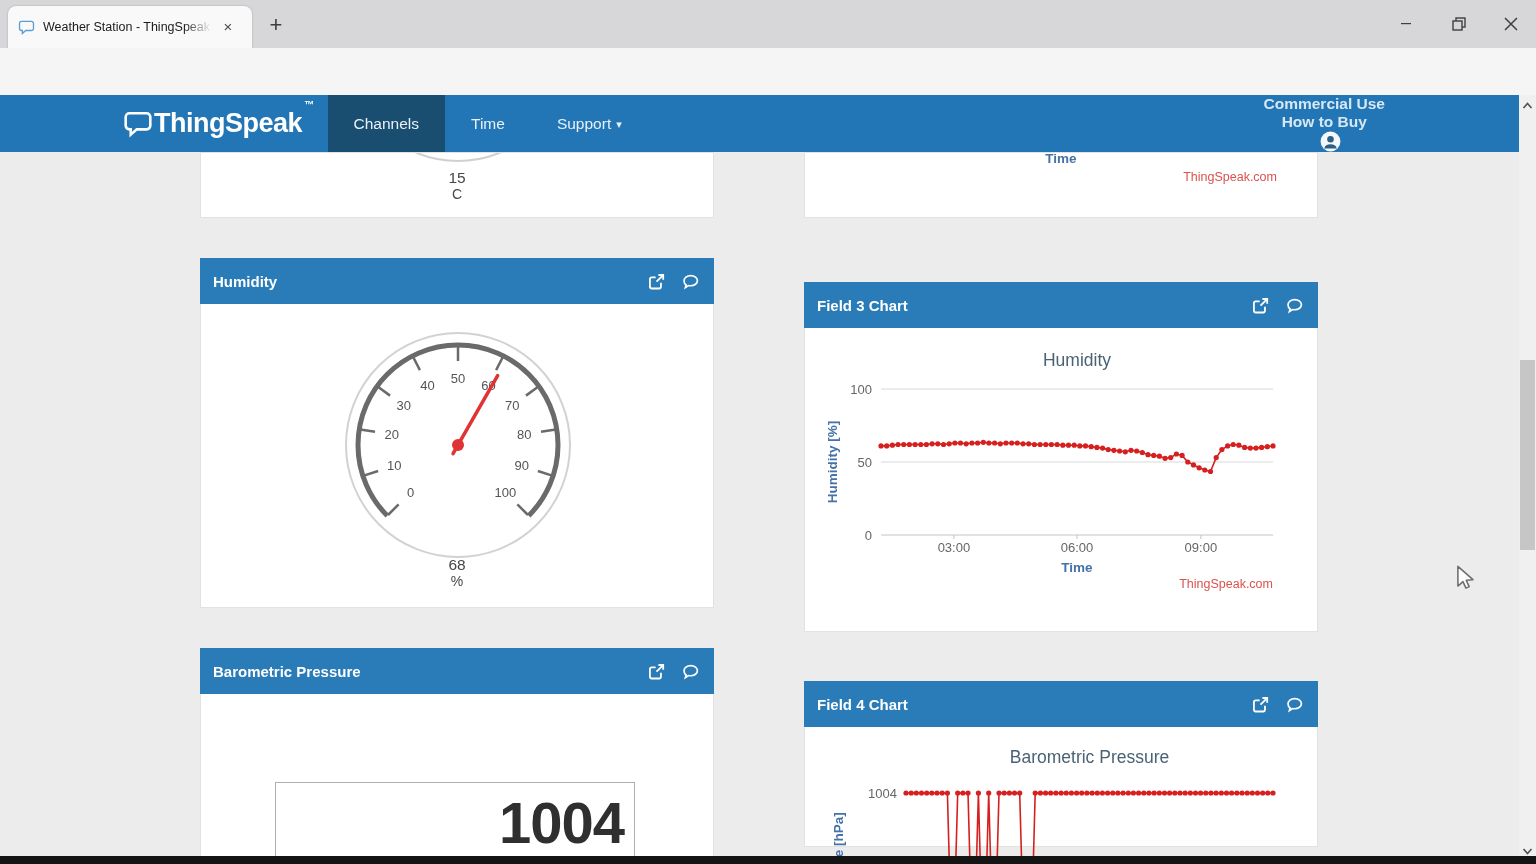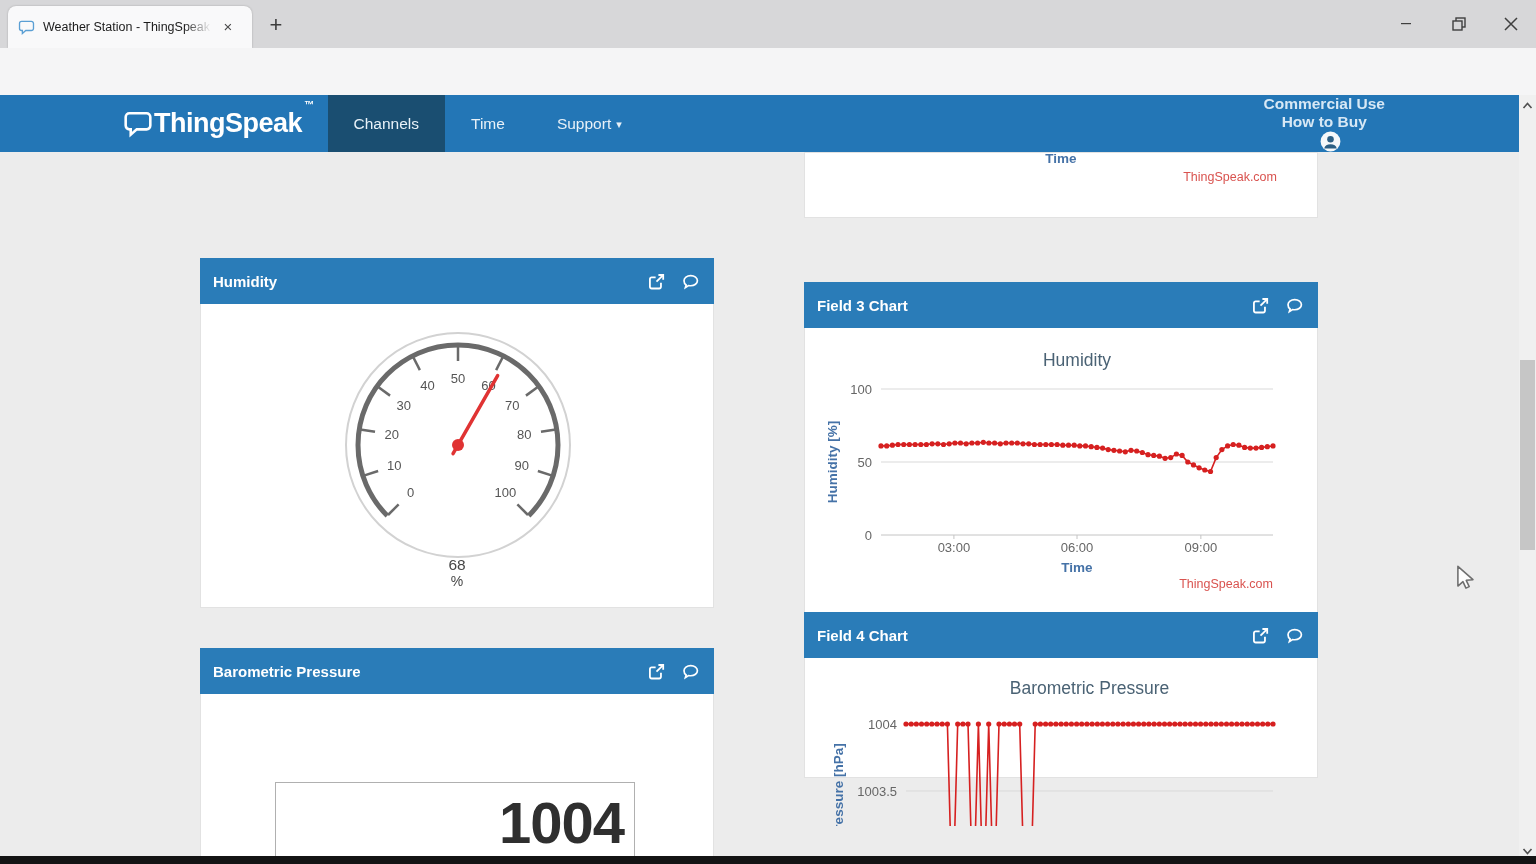--- a/index.html
+++ b/index.html
@@ -164,20 +164,31 @@
       <div class="navitem">Commercial Use</div>
       <div class="navitem">How to Buy</div>
       <svg class="avatar" viewBox="0 0 28 28">
         <circle cx="14" cy="14" r="13.2" fill="#f5f8fa"></circle>
         <circle cx="14" cy="11" r="4.4" fill="#2c5f84"></circle>
         <path d="M5.6 23.2 a8.6 7 0 0 1 16.8 0 Z" fill="#2c5f84"></path>
       </svg>
     </div>
   </div>
 
+  <div class="card" style="left:200px;top:152px;height:66px;">
+    <div class="card-body noheader">
+      <svg width="512" height="64">
+        <circle cx="257" cy="-102" r="110" fill="none" stroke="#d0d0d0" stroke-width="2"></circle>
+      </svg>
+      <div class="gauge-value" style="top:16px;">
+        <div class="v">15</div>
+        <div class="u">C</div>
+      </div>
+    </div>
+  </div>
 
   <div class="card" style="left:804px;top:152px;height:66px;">
     <div class="card-body noheader">
       <div class="partial-label-time">Time</div>
       <div class="partial-watermark">ThingSpeak.com</div>
     </div>
   </div>
 
   <div class="card" style="left:200px;top:258px;height:350px;">
     <div class="card-header">
@@ -344,21 +355,21 @@
           </svg>
       </span>
     </div>
     <div class="card-body">
       <div class="display-box">
         <div class="display-value">1004</div>
       </div>
     </div>
   </div>
 
-  <div class="card" style="left:804px;top:612px;height:166px;">
+  <div class="card" style="left:804px;top:681px;height:166px;">
     <div class="card-header">
       <span class="card-title">Field 4 Chart</span>
       <span class="hicons">
         <svg class="hicon" viewBox="0 0 16 16">
             <use href="#i-ext"></use>
           </svg>
         <svg class="hicon" viewBox="0 0 16 16">
             <use href="#i-comment"></use>
           </svg>
       </span>

